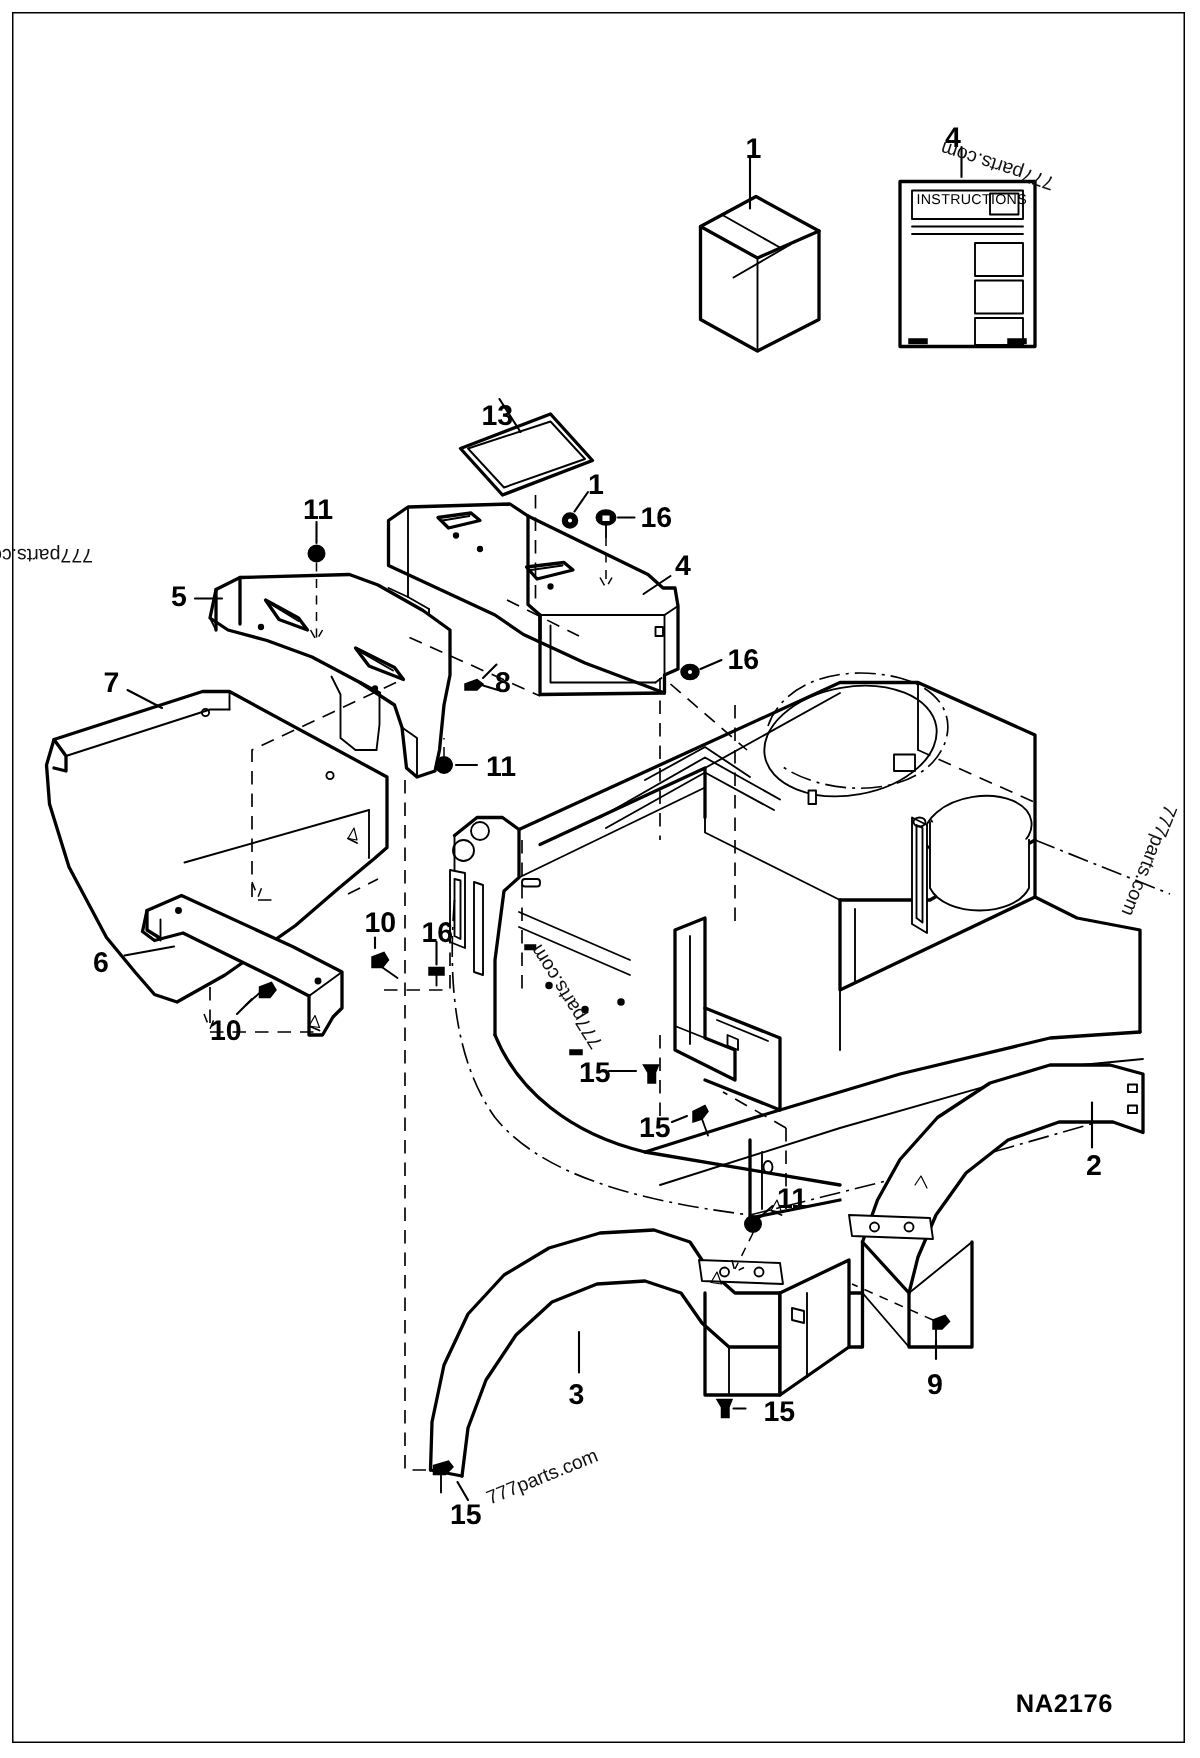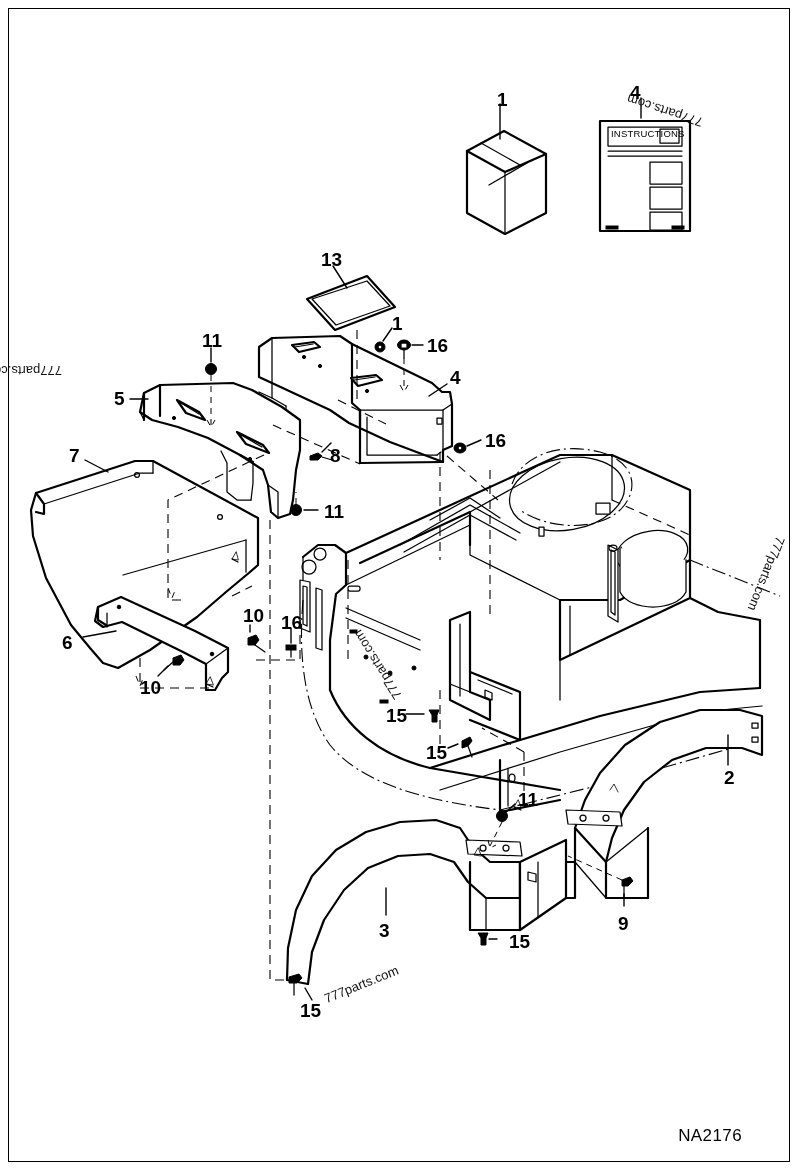--- a/index.html
+++ b/index.html
@@ -2,21 +2,21 @@
 <html><head>
 <meta charset="utf-8">
 <style>
   html,body{margin:0;padding:0;background:#fff;}
   body{width:800px;height:1172px;font-family:"Liberation Sans",sans-serif;}
   #sheet{position:relative;width:800px;height:1172px;background:#ffffff;overflow:hidden;}
   #border{position:absolute;left:8px;top:8px;width:782px;height:1154px;border:1.5px solid #000;box-sizing:border-box;pointer-events:none;}
   svg.art{position:absolute;left:0;top:0;width:800px;height:1172px;}
   .lbl{position:absolute;font-family:"Liberation Sans",sans-serif;font-weight:bold;color:#000;line-height:1;white-space:nowrap;}
   .num{font-size:19px;}
-  .partno{position:absolute;right:58px;bottom:26px;font-size:17px;font-weight:normal;letter-spacing:.4px;color:#000;font-family:"Liberation Sans",sans-serif;}
+  .partno{position:absolute;right:58px;bottom:26px;font-size:17px;font-weight:bold;letter-spacing:.4px;color:#000;font-family:"Liberation Sans",sans-serif;}
   .wm{position:absolute;font-family:"Liberation Sans",sans-serif;font-size:13px;color:#111;white-space:nowrap;font-weight:500;}
   .instr-label{position:absolute;font-family:"Liberation Sans",sans-serif;font-size:9.5px;letter-spacing:.2px;color:#000;}
 </style>
 </head>
 <body>
 
 <div id="sheet">
 
   <div id="border"></div>
 
@@ -372,21 +372,21 @@
       <path class="dash" d="M524,752 L524,806"></path>
       <path class="dash" d="M440,690 L440,748"></path>
       <path class="dash" d="M524,752 L482,728"></path>
       <path class="th" d="M610,790 L614,784 L618,792"></path>
     </g>
   </svg>
 
   <div>
     <span class="lbl num" style="left:497px;top:90px;">1</span>
     <span class="lbl num" style="left:630px;top:83px;">4</span>
-    <span class="lbl num" style="left:321px;top:250px;">13</span>
+    <span class="lbl num" style="left:321px;top:268px;">13</span>
     <span class="lbl num" style="left:392px;top:314px;">1</span>
     <span class="lbl num" style="left:427px;top:336px;">16</span>
     <span class="lbl num" style="left:202px;top:331px;">11</span>
     <span class="lbl num" style="left:114px;top:389px;">5</span>
     <span class="lbl num" style="left:450px;top:368px;">4</span>
     <span class="lbl num" style="left:485px;top:431px;">16</span>
     <span class="lbl num" style="left:330px;top:446px;">8</span>
     <span class="lbl num" style="left:69px;top:446px;">7</span>
     <span class="lbl num" style="left:324px;top:502px;">11</span>
     <span class="lbl num" style="left:243px;top:606px;">10</span>

